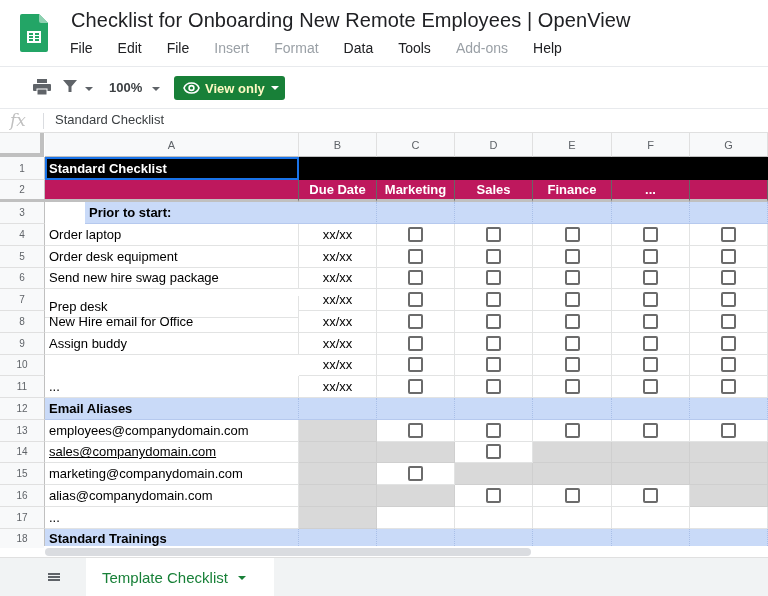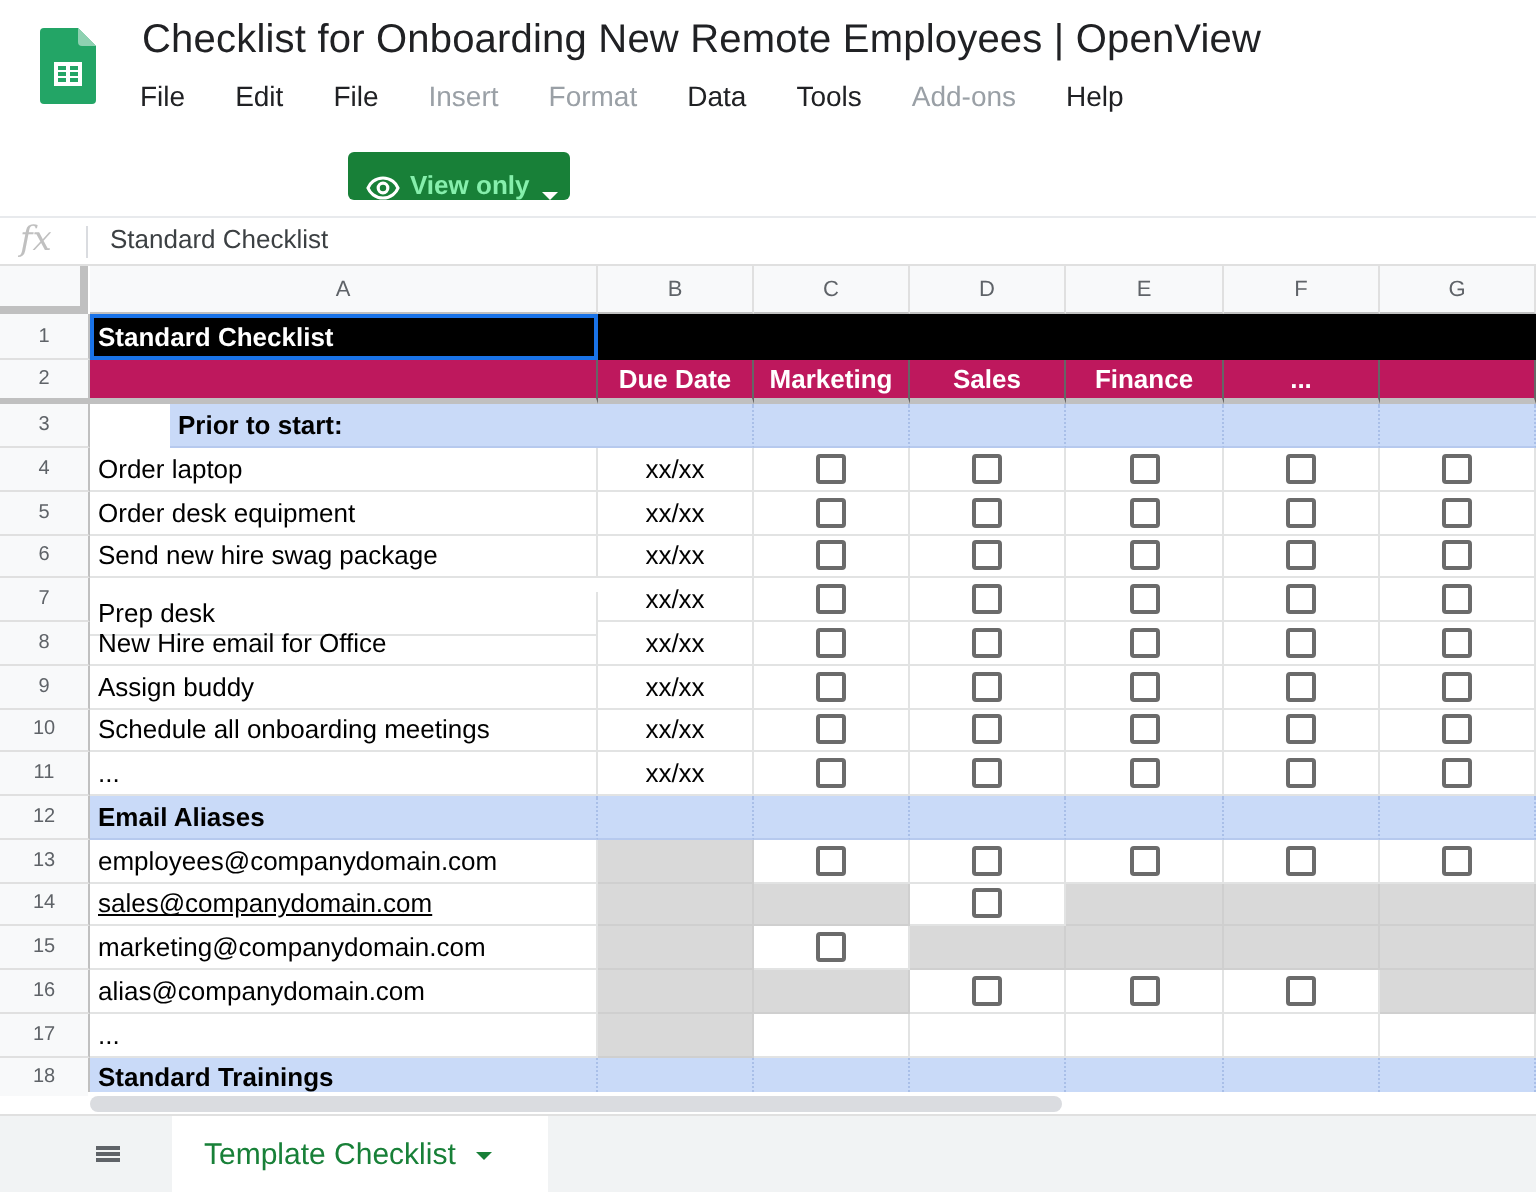--- a/index.html
+++ b/index.html
@@ -12,21 +12,21 @@
   .doc-title { position: absolute; left: 71px; top: 9px; font-size: 20px; color: #202124; white-space: nowrap; letter-spacing: 0.1px; }
   .menubar { position: absolute; left: 70px; top: 40px; display: flex; gap: 12px; font-size: 14px; }
   .menu-item { padding: 0 7px 0 0; margin-right: 6px; color: #202124; cursor: default; }
   .menu-item.disabled { color: #9aa0a6; }
 
   
   .toolbar { position: absolute; left: 0; top: 66px; width: 768px; height: 42px; border-top: 1px solid #e8eaed; background: #fff; }
   .tb-icon { position: absolute; top: 12px; }
   .zoom-val { position: absolute; left: 109px; top: 13px; font-size: 13px; font-weight: bold; color: #3c4043; }
   .caret { width: 0; height: 0; border-left: 4px solid transparent; border-right: 4px solid transparent; border-top: 4px solid #5f6368; display: inline-block; }
-  .view-only { position: absolute; left: 174px; top: 76px; width: 111px; height: 24px; background: #188038; border-radius: 3px; color: #86efac; font-size: 13px; font-weight: bold; display: flex; align-items: flex-end; padding-left: 9px; }
+  .view-only { position: absolute; left: 174px; top: 76px; width: 111px; height: 24px; background: #188038; border-radius: 3px; color: #fef9c3; font-size: 13px; font-weight: bold; display: flex; align-items: center; padding-left: 9px; }
   .view-only .lbl { margin-left: 5px; }
   .view-only .caret { border-top-color: #fff; margin-left: 6px; }
 
   
   .formulabar { position: absolute; left: 0; top: 108px; width: 768px; height: 25px; border-top: 1px solid #e8eaed; border-bottom: 1px solid #e0e0e0; background: #fff; }
   .fx { position: absolute; left: 10px; top: 1px; font-family: "DejaVu Serif", serif; font-style: italic; font-size: 17px; color: #c0c0c0; }
   .fx-sep { position: absolute; left: 43px; top: 4px; width: 1px; height: 16px; background: #dadce0; }
   .fx-val { position: absolute; left: 55px; top: 3px; font-size: 13px; color: #3c4043; }
 
   
@@ -78,20 +78,33 @@
       <span class="menu-item">File</span>
       <span class="menu-item disabled">Insert</span>
       <span class="menu-item disabled">Format</span>
       <span class="menu-item">Data</span>
       <span class="menu-item">Tools</span>
       <span class="menu-item disabled">Add-ons</span>
       <span class="menu-item">Help</span>
     </div>
   </div>
 
+  <div class="toolbar">
+    <svg class="tb-icon" style="left:33px;" width="18" height="16" viewBox="0 0 18 16">
+      <rect x="4" y="0" width="10" height="4" fill="#5f6368"></rect>
+      <rect x="0" y="5" width="18" height="7" rx="1" fill="#5f6368"></rect>
+      <rect x="4" y="10" width="10" height="6" fill="#5f6368" stroke="#fff" stroke-width="1"></rect>
+    </svg>
+    <svg class="tb-icon" style="left:63px;" width="14" height="14" viewBox="0 0 14 14">
+      <path d="M0 1 H14 L8.5 7.5 V13 H5.5 V7.5 Z" fill="#5f6368"></path>
+    </svg>
+    <span class="caret" style="position:absolute;left:85px;top:20px;"></span>
+    <span class="zoom-val">100%</span>
+    <span class="caret" style="position:absolute;left:152px;top:20px;"></span>
+  </div>
   <div class="view-only">
     <svg width="17" height="12" viewBox="0 0 17 12">
       <path d="M8.5 1 C4.5 1 1.8 3.8 1 6 C1.8 8.2 4.5 11 8.5 11 C12.5 11 15.2 8.2 16 6 C15.2 3.8 12.5 1 8.5 1 Z" fill="none" stroke="#fff" stroke-width="1.6"></path>
       <circle cx="8.5" cy="6" r="2.4" fill="none" stroke="#fff" stroke-width="1.6"></circle>
     </svg>
     <span class="lbl">View only</span>
     <span class="caret"></span>
   </div>
 
   <div class="formulabar">
@@ -273,23 +286,20 @@
       <div class="cell center" style="left: 533px; top: 199.75px; width: 79px; height: 21.75px;">
         <div class="cb"></div>
       </div>
       <div class="cell center" style="left: 612px; top: 199.75px; width: 78px; height: 21.75px;">
         <div class="cb"></div>
       </div>
       <div class="cell center" style="left: 690px; top: 199.75px; width: 78px; height: 21.75px;">
         <div class="cb"></div>
       </div>
       <div class="row-hdr" style="top: 221.5px; height: 21.75px;">10</div>
-      <div class="cell" style="left: 45px; top: 221.5px; width: 254px; height: 21.75px;">
-        <span>Schedule all onboarding meetings</span>
-      </div>
       <div class="cell center" style="left: 299px; top: 221.5px; width: 78px; height: 21.75px;">
         <span>xx/xx</span>
       </div>
       <div class="cell center" style="left: 377px; top: 221.5px; width: 78px; height: 21.75px;">
         <div class="cb"></div>
       </div>
       <div class="cell center" style="left: 455px; top: 221.5px; width: 78px; height: 21.75px;">
         <div class="cb"></div>
       </div>
       <div class="cell center" style="left: 533px; top: 221.5px; width: 79px; height: 21.75px;">

